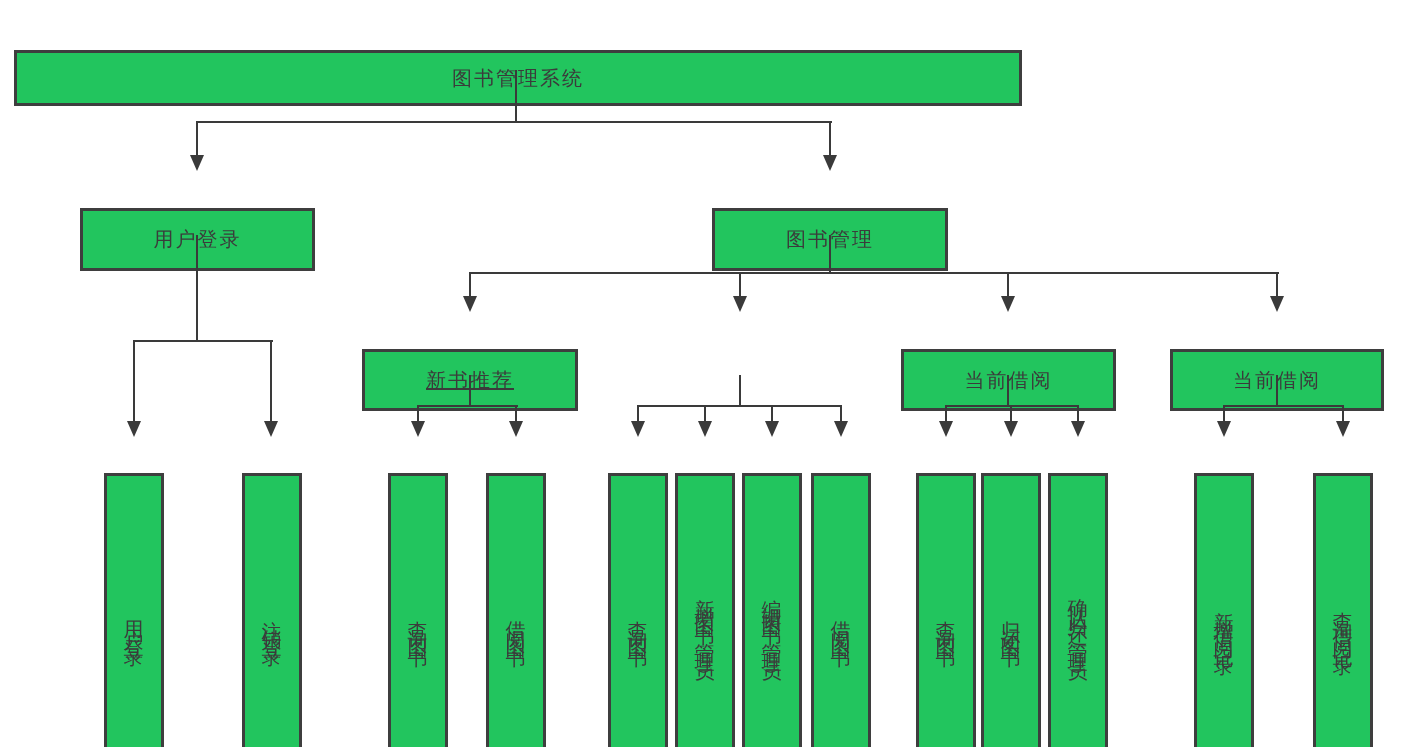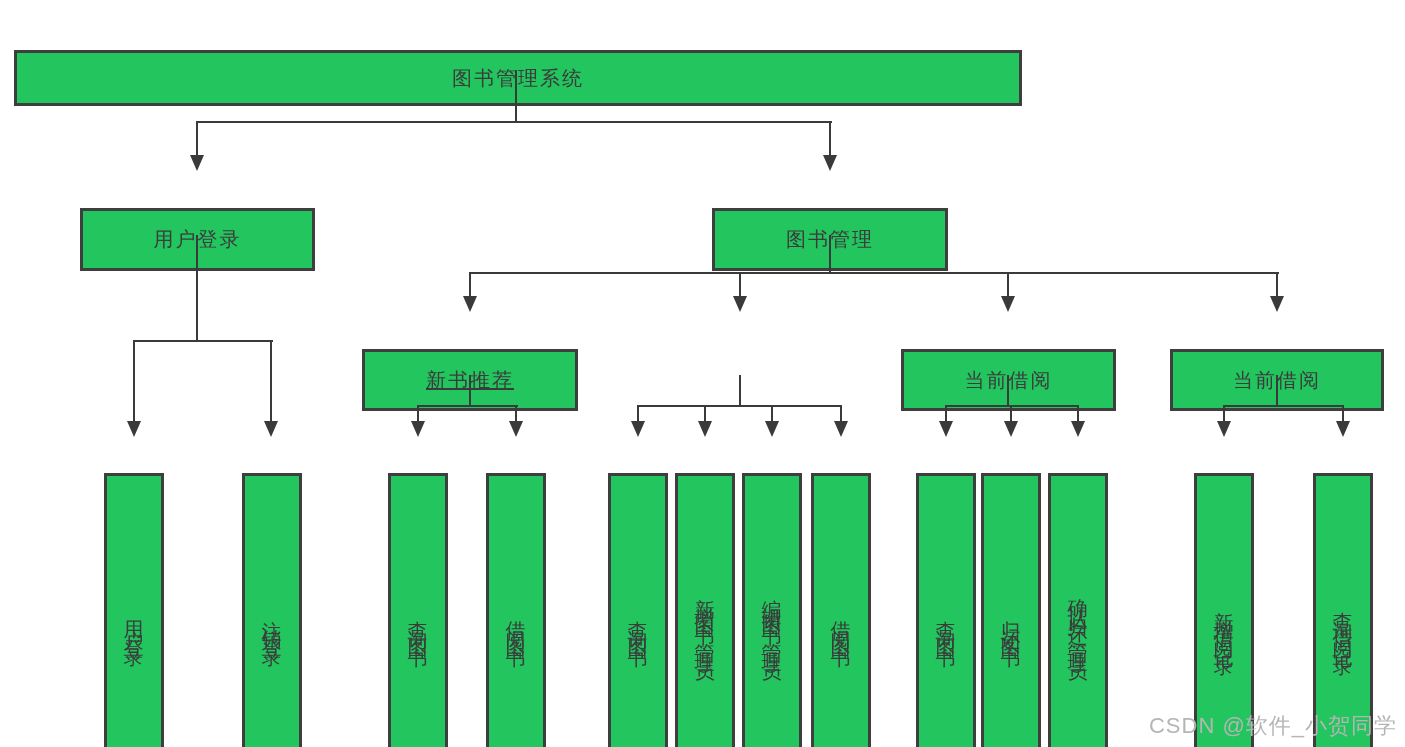--- a/index.html
+++ b/index.html
@@ -135,15 +135,14 @@
   <div class="box leaf" style="left:1048px;top:437px;width:60px;height:300px;">
     <span>确认归还（管理员）</span>
   </div>
   <div class="box leaf" style="left:1194px;top:437px;width:60px;height:300px;">
     <span>新增借阅记录</span>
   </div>
   <div class="box leaf" style="left:1313px;top:437px;width:60px;height:300px;">
     <span>查询借阅记录</span>
   </div>
 
-  <div class="watermark">CSDN @软件_小贺同学</div>
 
 </div>
 
 </body></html>

